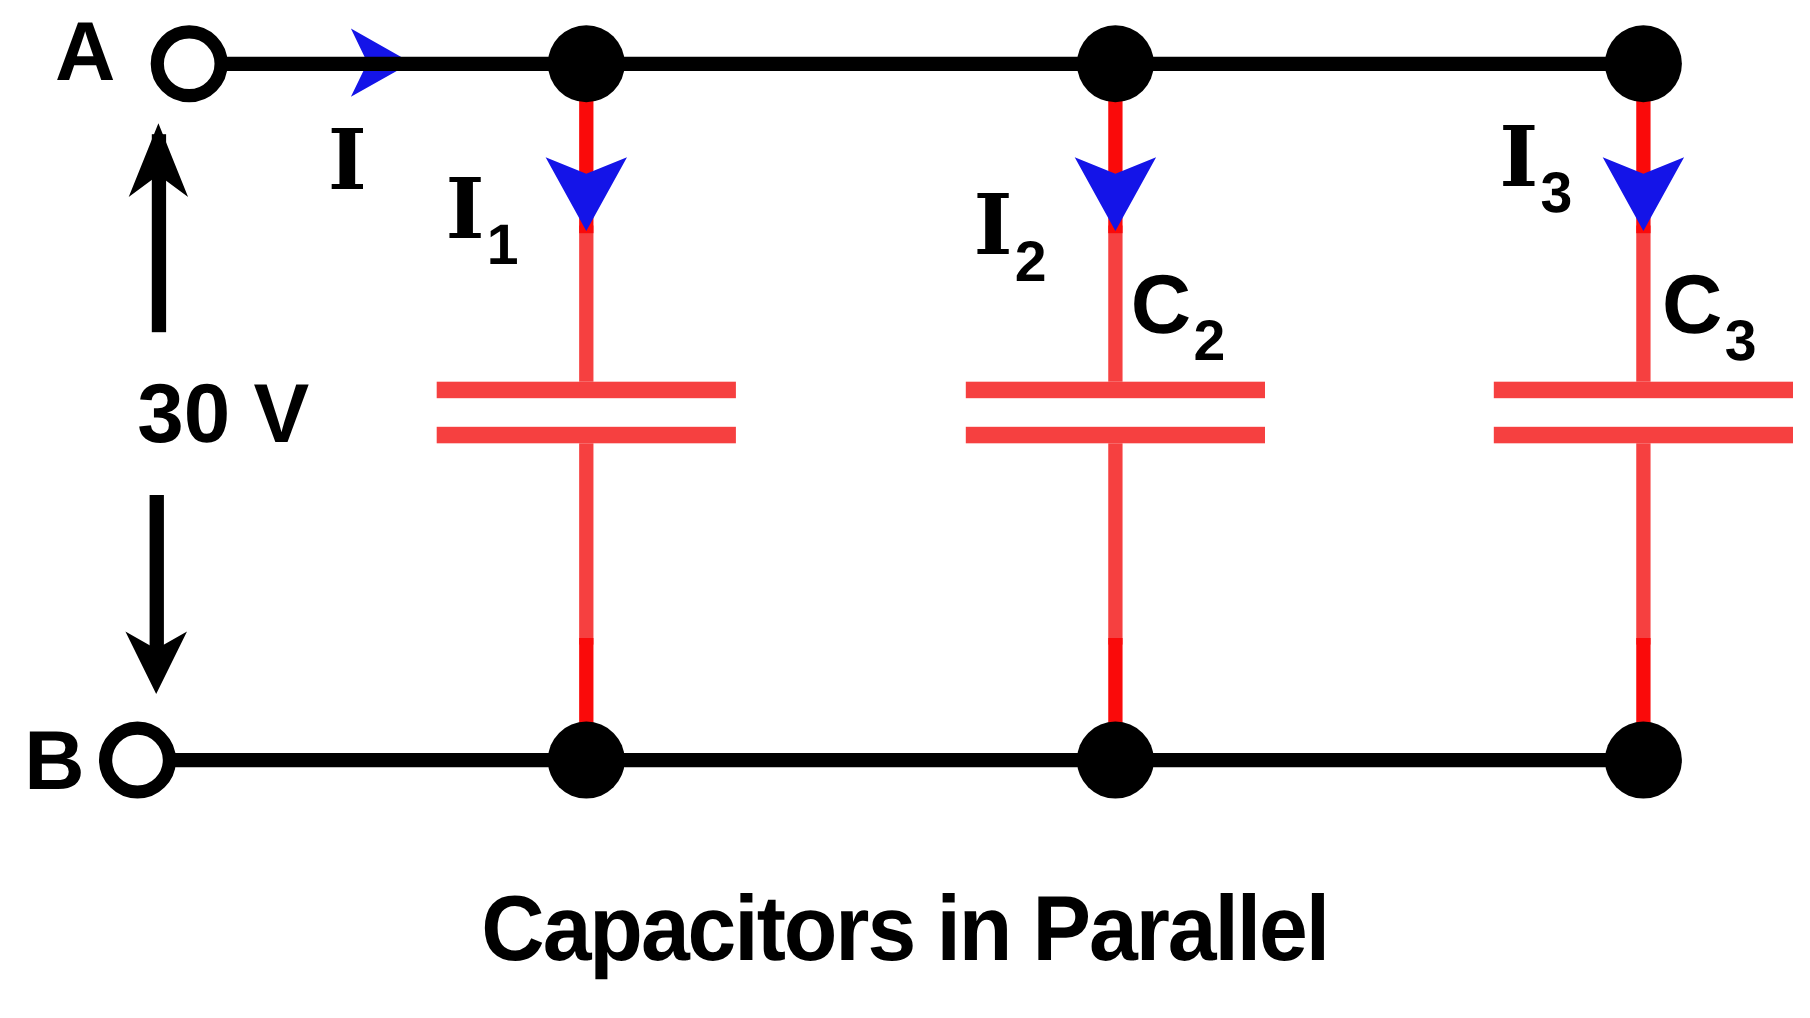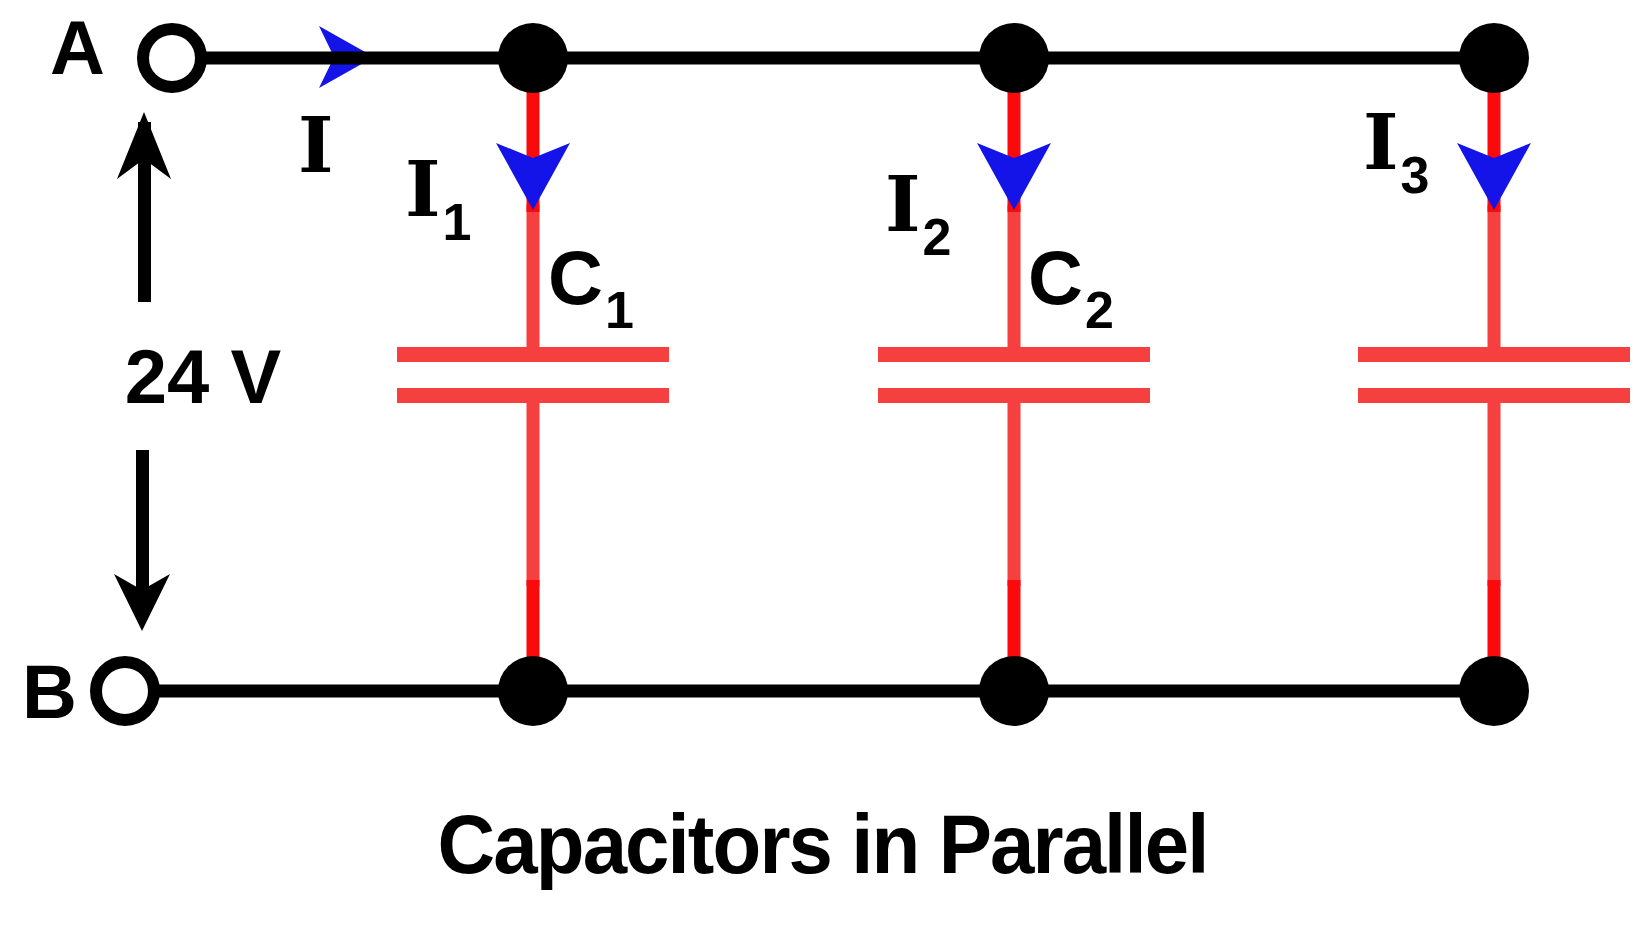--- a/index.html
+++ b/index.html
@@ -115,20 +115,20 @@
 
   <div class="lbl" style="left:50px;top:10px;">A</div>
   <div class="lbl" style="left:22px;top:654px;">B</div>
 
   <div class="lbl serif" style="left:298px;top:108px;">I</div>
 
   <div class="lbl serif" style="left:405px;top:152px;text-align:right;"><span>I</span><span class="sub">1</span></div>
   <div class="lbl serif" style="left:885px;top:167px;"><span>I</span><span class="sub">2</span></div>
   <div class="lbl serif" style="left:1363px;top:105px;"><span>I</span><span class="sub">3</span></div>
 
-  <div class="lbl" style="left:548px;top:240px;"><span>C</span><span class="sub">1</span></div>
   <div class="lbl" style="left:1028px;top:240px;"><span>C</span><span class="sub">2</span></div>
+  <div class="lbl" style="left:1511px;top:240px;"><span>C</span><span class="sub">3</span></div>
 
-  <div class="lbl voltage" style="left:103px;top:339px;">24 V</div>
+  <div class="lbl voltage" style="left:103px;top:339px;">30 V</div>
 
   <div class="title">Capacitors in Parallel</div>
 
 </div>
 
 </body></html>

